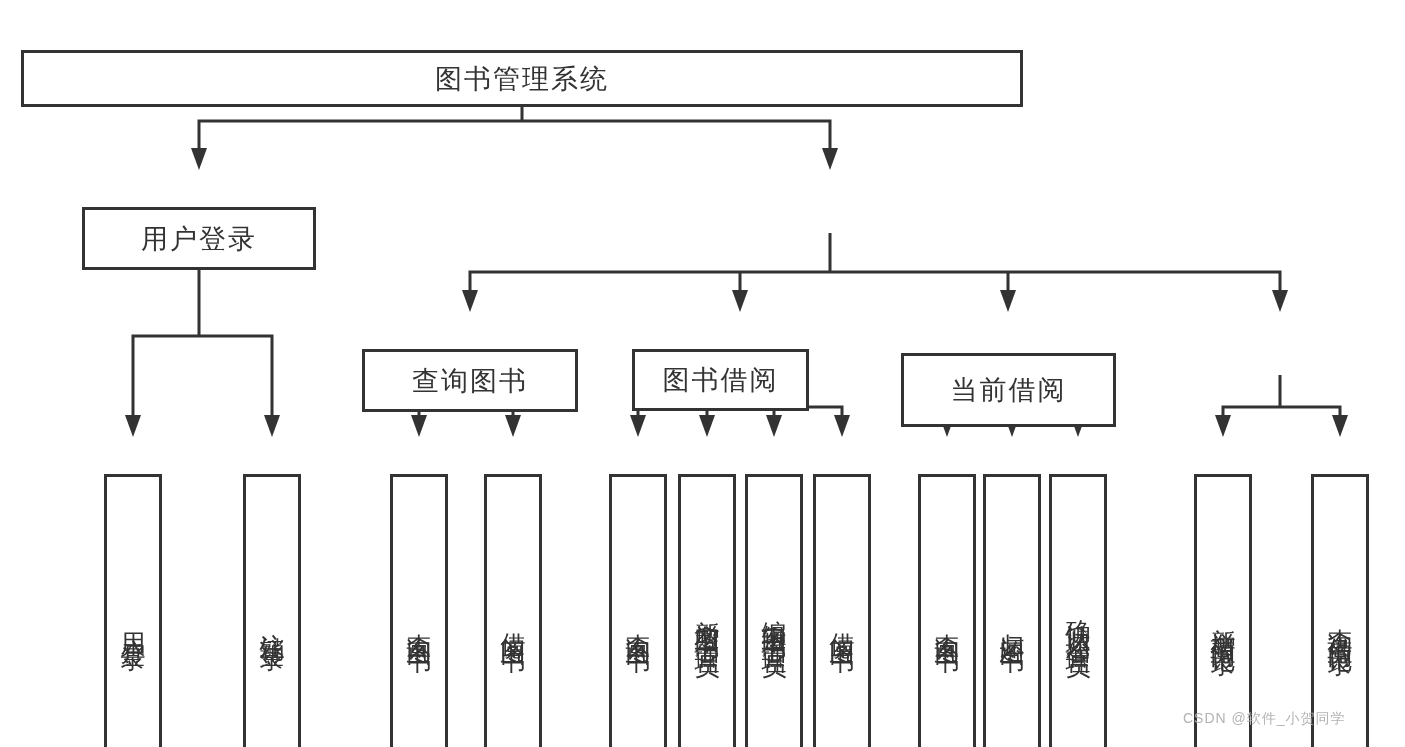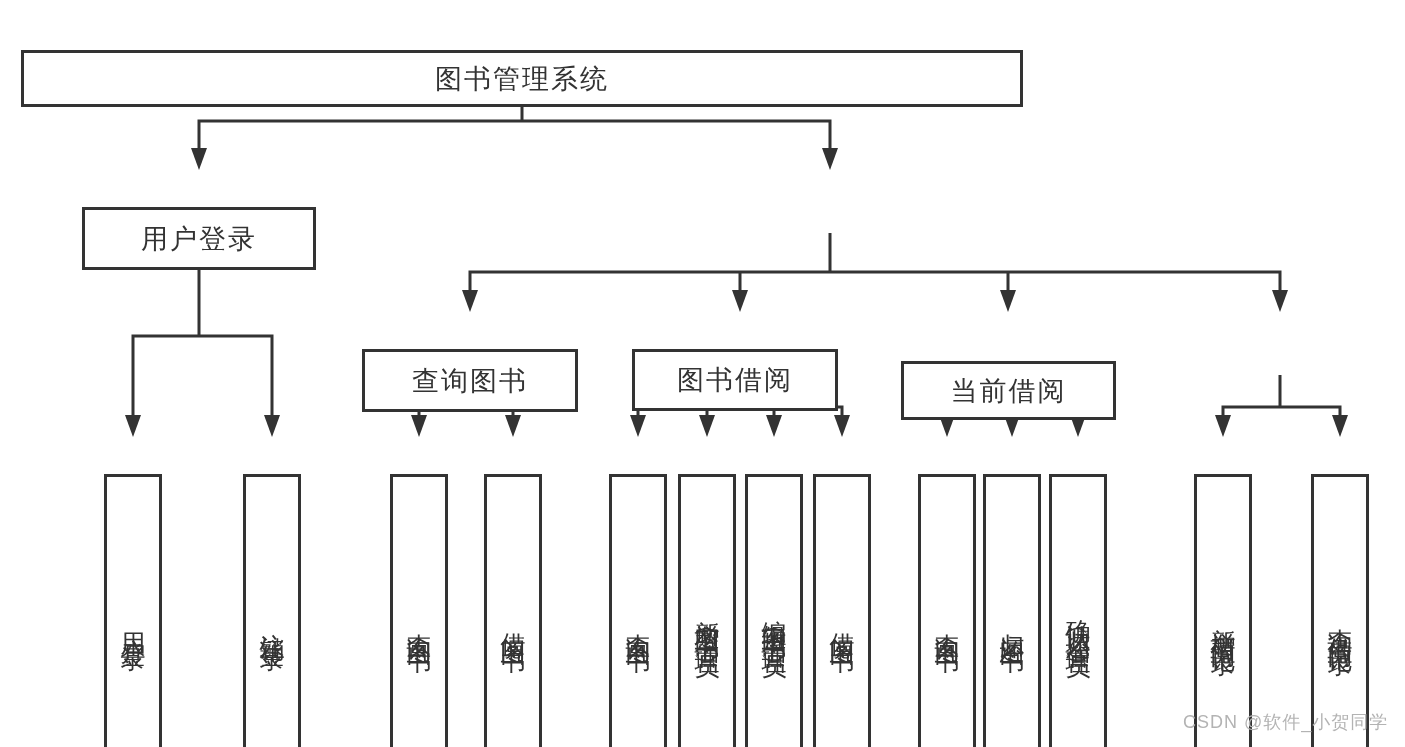--- a/index.html
+++ b/index.html
@@ -12,21 +12,21 @@
     position:absolute;box-sizing:border-box;background:#ffffff;border:3px solid #333333;
     display:flex;align-items:center;justify-content:center;z-index:2;margin-top:37px;
   }
   .lvl-h span{font-size:27px;letter-spacing:2px;white-space:nowrap;}
   .lvl-v span{
     writing-mode:vertical-rl;text-orientation:mixed;
     font-size:25px;letter-spacing:5px;line-height:1;white-space:nowrap;
   }
   .watermark{
     position:absolute;left:1183px;top:710px;z-index:5;
-    font-size:18px;letter-spacing:1px;color:#b3b3b3;white-space:nowrap;
+    font-size:14px;letter-spacing:1px;color:#b3b3b3;white-space:nowrap;
   }
 </style>
 </head>
 <body>
 
 <div class="canvas">
 
   <svg class="connectors" viewBox="0 0 1405 747" xmlns="http://www.w3.org/2000/svg">
     <g stroke="#333333" stroke-width="3" fill="none">
 
@@ -78,24 +78,24 @@
     <span>图书管理系统</span>
   </div>
 
   <div class="node lvl-h" style="left:82px;top:170px;width:234px;height:63px">
     <span>用户登录</span>
   </div>
 
   <div class="node lvl-h" style="left:362px;top:312px;width:216px;height:63px">
     <span>查询图书</span>
   </div>
-  <div class="node lvl-h" style="left:632px;top:312px;width:206px;height:62px">
+  <div class="node lvl-h" style="left:632px;top:312px;width:177px;height:62px">
     <span>图书借阅</span>
   </div>
-  <div class="node lvl-h" style="left:901px;top:324px;width:215px;height:59px">
+  <div class="node lvl-h" style="left:901px;top:316px;width:215px;height:74px">
     <span>当前借阅</span>
   </div>
 
   <div class="node lvl-v" style="left:104px;top:437px;width:58px;height:297px">
     <span>用户登录</span>
   </div>
   <div class="node lvl-v" style="left:243px;top:437px;width:58px;height:297px">
     <span>注销登录</span>
   </div>
   <div class="node lvl-v" style="left:390px;top:437px;width:58px;height:297px">

